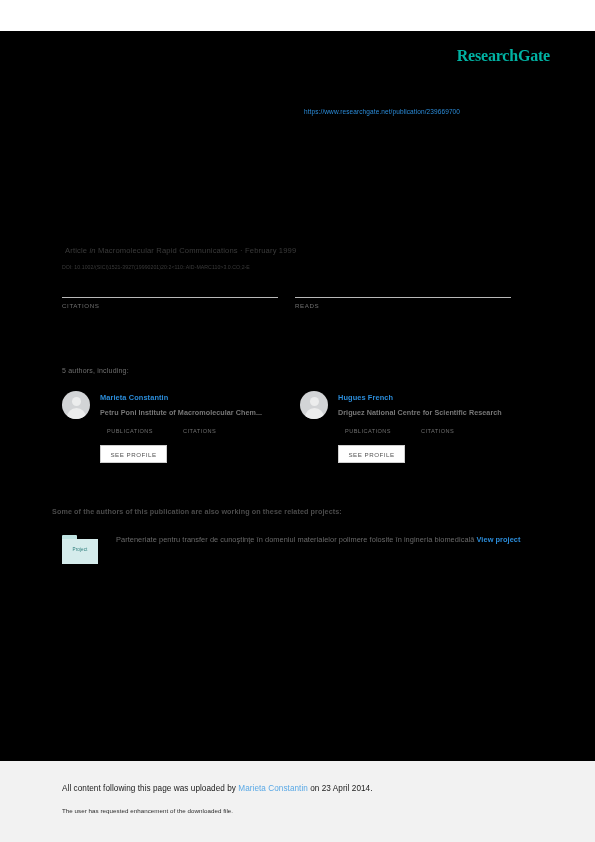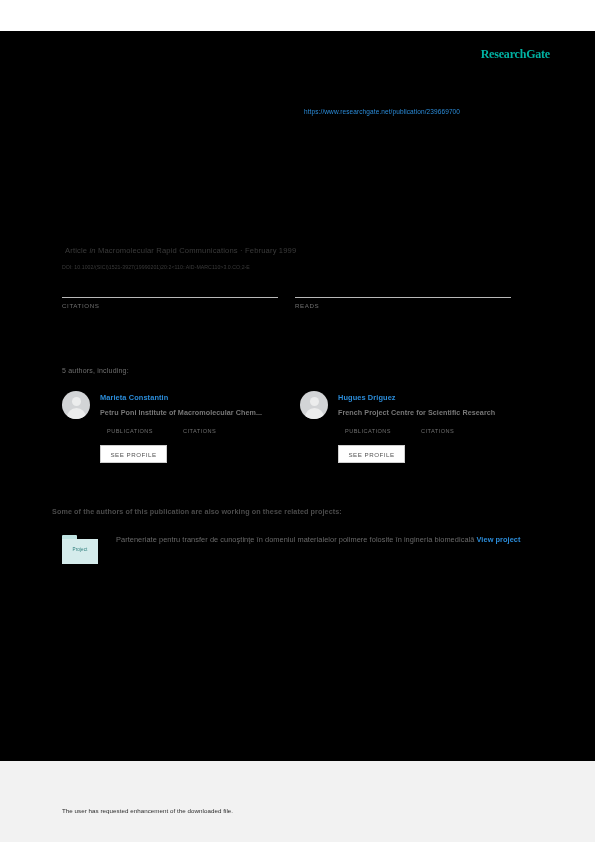--- a/index.html
+++ b/index.html
@@ -48,21 +48,21 @@
     height: 81px;
     background: #f2f2f2;
   }
 
   
   .rg-logo {
     position: absolute;
     top: 47px;
     right: 45px;
     font-family: "Liberation Serif", serif;
-    font-size: 12px;
+    font-size: 16px;
     font-weight: bold;
     color: #00b2a3;
     letter-spacing: -0.2px;
     white-space: nowrap;
   }
 
   
   .url-line {
     position: absolute;
     top: 108px;
@@ -343,22 +343,22 @@
       <span>CITATIONS</span>
     </div>
     <div class="see-profile">SEE PROFILE</div>
   </div>
 
   <div class="author author-2">
     <div class="avatar">
       <div class="head"></div>
       <div class="body"></div>
     </div>
-    <div class="author-name">Hugues Driguez</div>
-    <div class="author-affil">French Project Centre for Scientific Research</div>
+    <div class="author-name">Hugues French</div>
+    <div class="author-affil">Driguez National Centre for Scientific Research</div>
     <div class="author-counts">
       <span class="cnum"></span>
       <span>PUBLICATIONS</span>
       <span class="gap"></span>
       <span class="cnum"></span>
       <span>CITATIONS</span>
     </div>
     <div class="see-profile">SEE PROFILE</div>
   </div>
 
@@ -369,15 +369,18 @@
       <div class="tab"></div>
       <div class="sheet"></div>
       <div class="ftext">Project</div>
     </div>
     <div class="project-text">
       <span>Parteneriate pentru transfer de cunoştinţe în domeniul materialelor polimere folosite în ingineria biomedicală</span>
       <span class="view-project">View project</span>
     </div>
   </div>
 
+  <div class="footer-main">
+    <span>All content following this page was uploaded by </span><span class="flink">Marieta Constantin</span><span> on 23 April 2014.</span>
+  </div>
   <div class="footer-sub">The user has requested enhancement of the downloaded file.</div>
 
 </div>
 
 </body></html>

